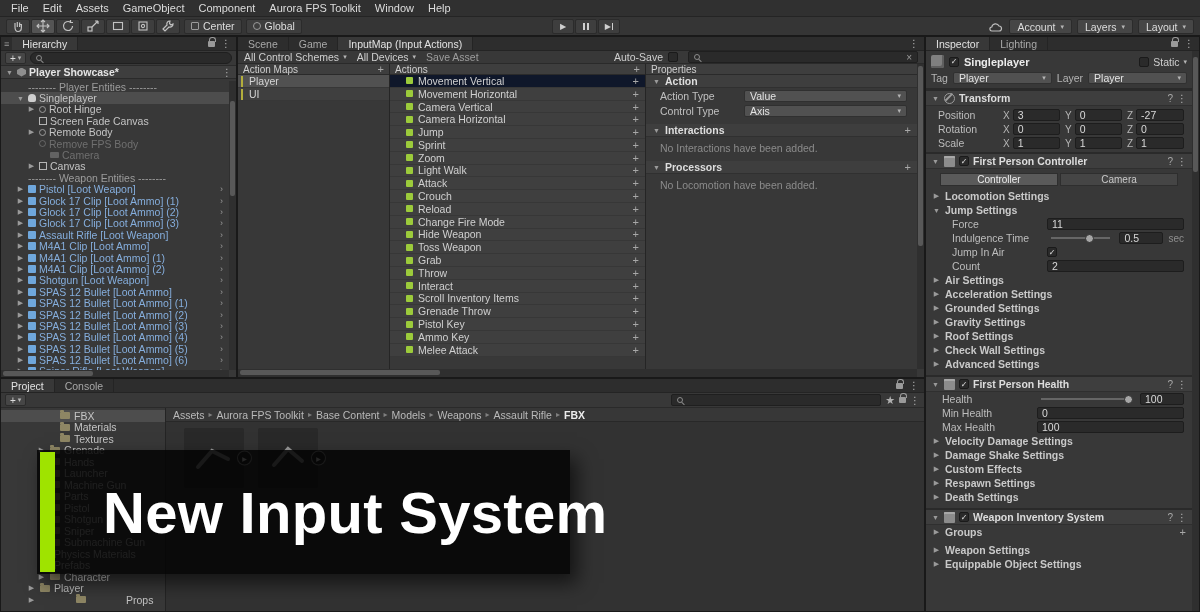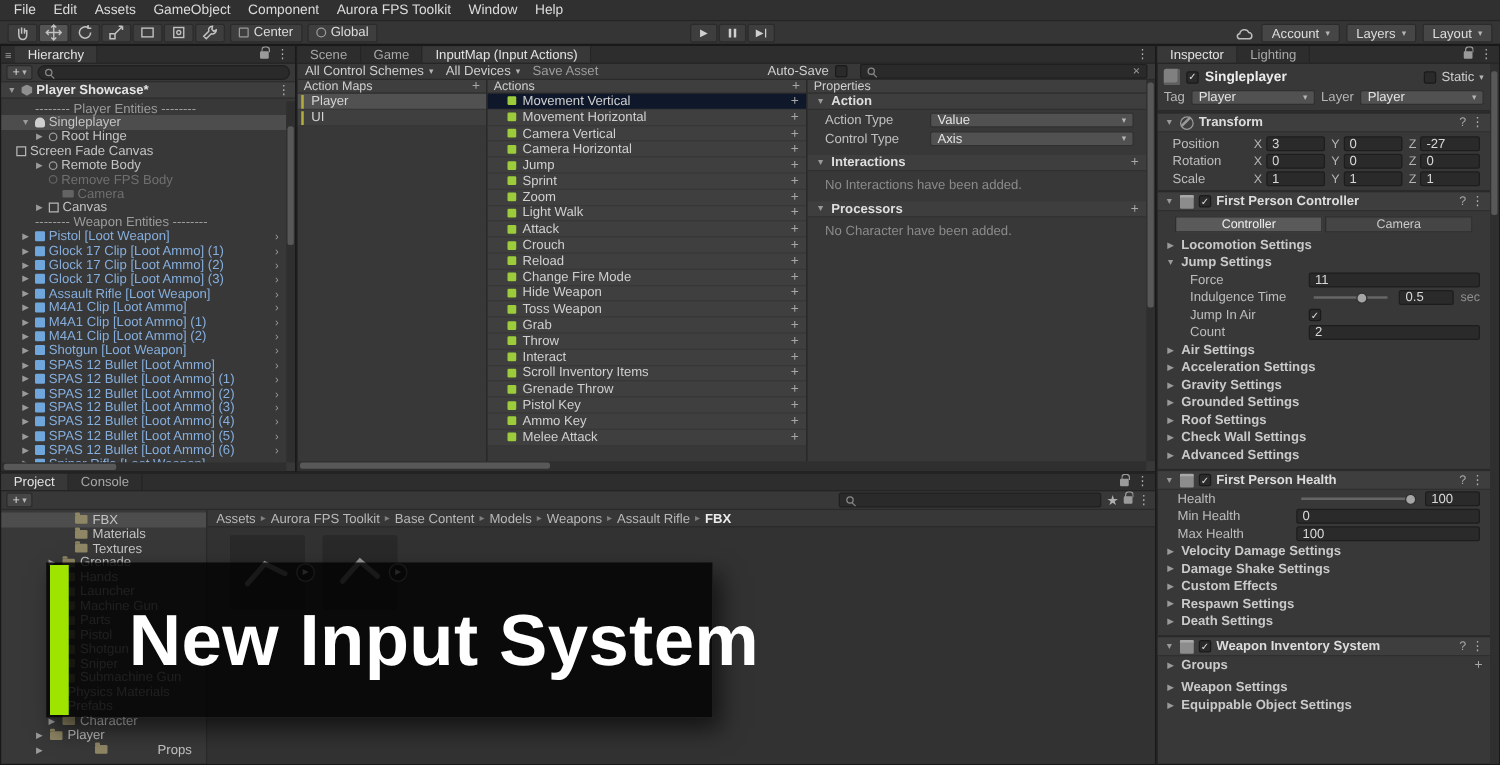--- a/index.html
+++ b/index.html
@@ -299,21 +299,21 @@
       <div class="hrow sel" style="padding-left: 15px;">
         <span class="arrow">▼</span>
         <span class="hicon ic-player"></span>
         <span class="hlabel">Singleplayer</span>
       </div>
       <div class="hrow" style="padding-left: 26px;">
         <span class="arrow">▶</span>
         <span class="hicon ic-object"></span>
         <span class="hlabel">Root Hinge</span>
       </div>
-      <div class="hrow" style="">
+      <div class="hrow" style="padding-left: 26px;">
         <span class="arrow"></span>
         <span class="hicon ic-canvas"></span>
         <span class="hlabel">Screen Fade Canvas</span>
       </div>
       <div class="hrow" style="padding-left: 26px;">
         <span class="arrow">▶</span>
         <span class="hicon ic-object"></span>
         <span class="hlabel">Remote Body</span>
       </div>
       <div class="hrow dim" style="padding-left: 26px;">
@@ -636,21 +636,21 @@
           <span class="arrow">▼</span>
           <span>Interactions</span>
           <span class="plus">+</span>
         </div>
       <div class="emptymsg">No Interactions have been added.</div>
       <div class="sechead">
           <span class="arrow">▼</span>
           <span>Processors</span>
           <span class="plus">+</span>
         </div>
-      <div class="emptymsg">No Character have been added.</div>
+      <div class="emptymsg">No Locomotion have been added.</div>
     </div>
   </div>
   <div class="vscroll" style="top:27px;bottom:8px">
       <div class="vthumb" style="top:2px;height:180px"></div>
     </div>
   <div class="hscroll" style="height:8px">
       <div class="hthumb" style="left:2px;width:200px"></div>
     </div>
 </div>
 
@@ -793,25 +793,25 @@
           <div class="fold">
             <span class="arrow">▶</span>
             <span class="flabel">Air Settings</span>
           </div>
           <div class="fold">
             <span class="arrow">▶</span>
             <span class="flabel">Acceleration Settings</span>
           </div>
           <div class="fold">
             <span class="arrow">▶</span>
+            <span class="flabel">Grounded Settings</span>
+          </div>
+          <div class="fold">
+            <span class="arrow">▶</span>
             <span class="flabel">Gravity Settings</span>
-          </div>
-          <div class="fold">
-            <span class="arrow">▶</span>
-            <span class="flabel">Grounded Settings</span>
           </div>
           <div class="fold">
             <span class="arrow">▶</span>
             <span class="flabel">Roof Settings</span>
           </div>
           <div class="fold">
             <span class="arrow">▶</span>
             <span class="flabel">Check Wall Settings</span>
           </div>
           <div class="fold">

